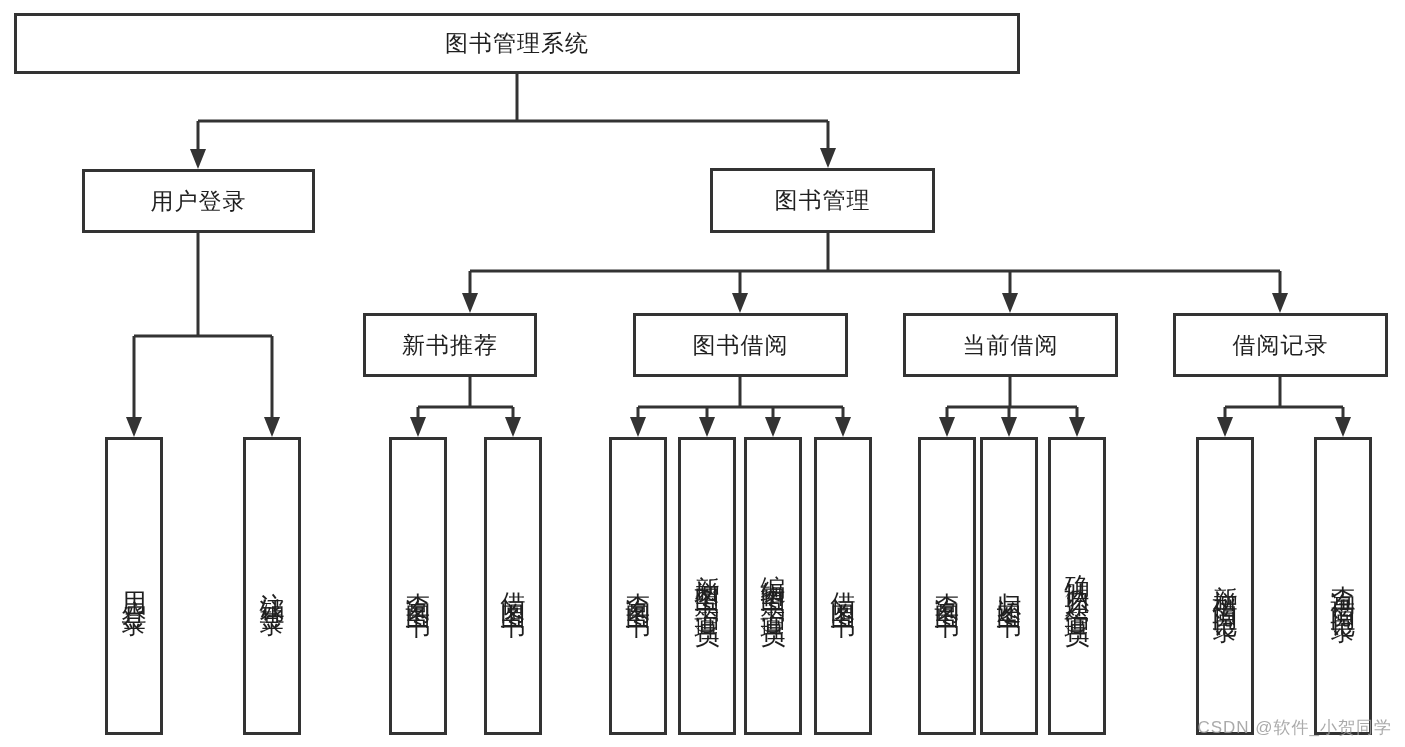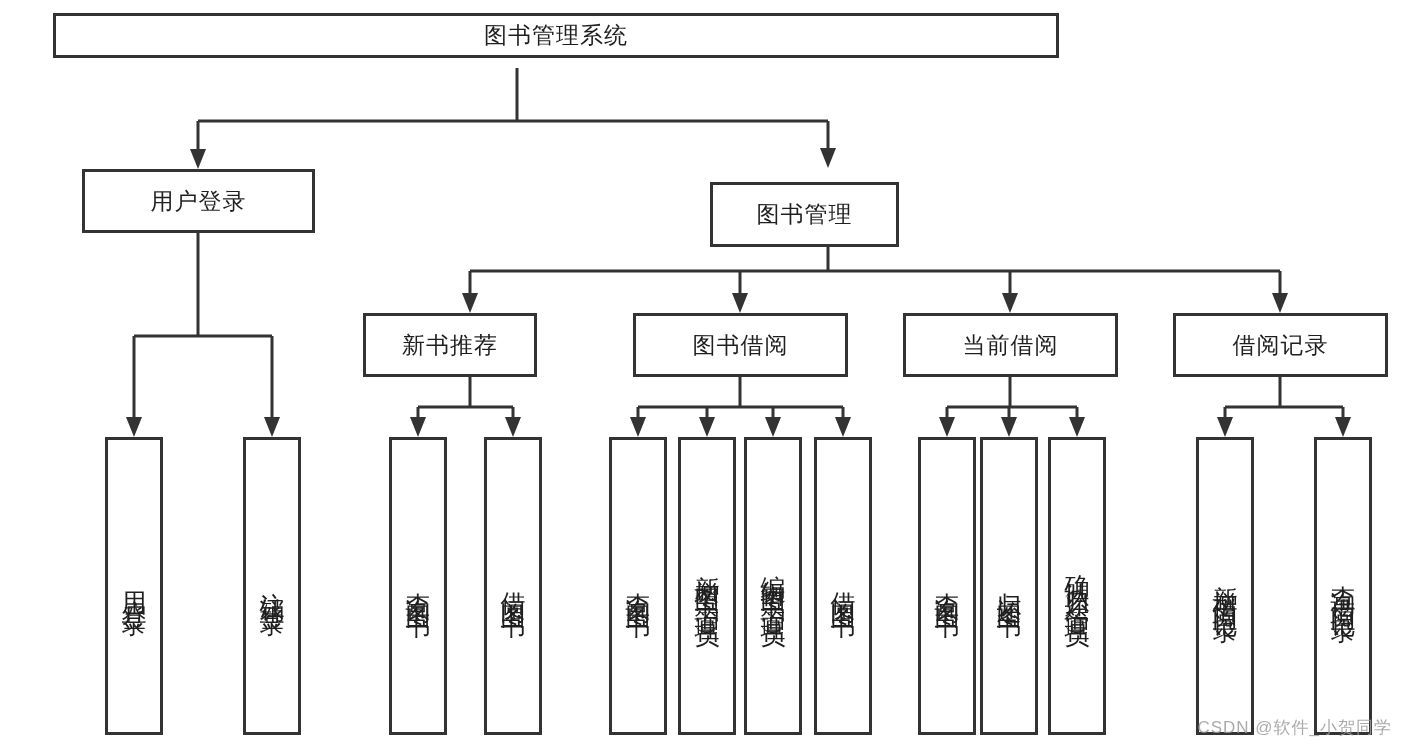--- a/index.html
+++ b/index.html
@@ -119,28 +119,28 @@
       <polygon points="765,417 781,417 773,437"></polygon>
       <polygon points="835,417 851,417 843,437"></polygon>
       <polygon points="939,417 955,417 947,437"></polygon>
       <polygon points="1001,417 1017,417 1009,437"></polygon>
       <polygon points="1069,417 1085,417 1077,437"></polygon>
       <polygon points="1217,417 1233,417 1225,437"></polygon>
       <polygon points="1335,417 1351,417 1343,437"></polygon>
     </g>
   </svg>
 
-  <div class="box" style="left:14px;top:13px;width:1006px;height:45px;margin-left:39px;">
+  <div class="box" style="left:14px;top:13px;width:1006px;height:61px;">
     <span class="hlabel">图书管理系统</span>
   </div>
 
   <div class="box" style="left:82px;top:169px;width:233px;height:64px;">
     <span class="hlabel">用户登录</span>
   </div>
-  <div class="box" style="left:710px;top:182px;width:189px;height:65px;">
+  <div class="box" style="left:710px;top:168px;width:225px;height:65px;">
     <span class="hlabel">图书管理</span>
   </div>
 
   <div class="box" style="left:363px;top:313px;width:174px;height:64px;">
     <span class="hlabel">新书推荐</span>
   </div>
   <div class="box" style="left:903px;top:313px;width:215px;height:64px;">
     <span class="hlabel">当前借阅</span>
   </div>
   <div class="box" style="left:633px;top:313px;width:215px;height:64px;">

